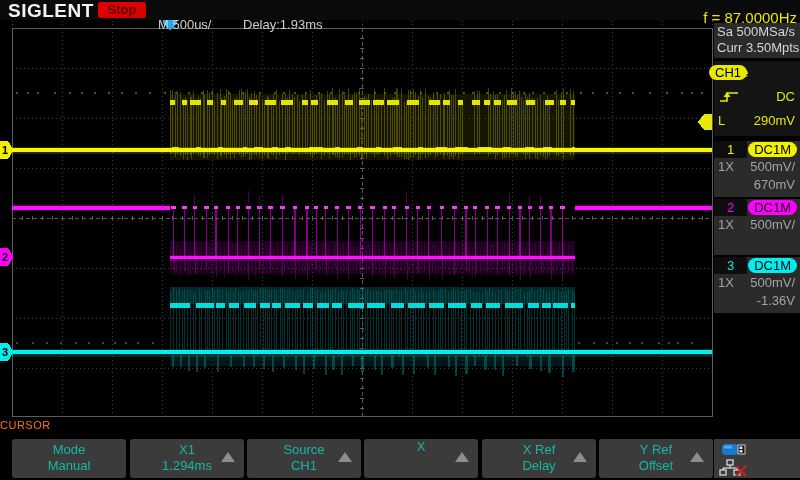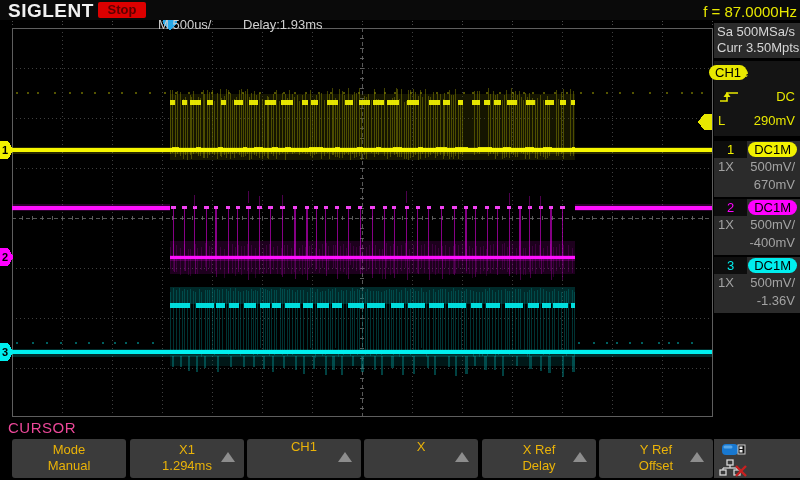--- a/index.html
+++ b/index.html
@@ -6,40 +6,40 @@
   body{width:800px;height:480px;position:relative;overflow:hidden;
        font-family:"Liberation Sans","DejaVu Sans",sans-serif;
        -webkit-font-smoothing:none;}
   .abs{position:absolute;}
   
   .header{left:0;top:0;width:800px;height:20px;background:#0a0a0a;z-index:5;}
   .brand{left:8px;top:0px;color:#f2f2f2;font-size:19px;font-weight:800;letter-spacing:.5px;}
   .stopbadge{left:98px;top:2px;width:48px;height:16px;background:#dc0000;color:#5d0000;
              font-size:13px;font-weight:700;text-align:center;line-height:16px;border-radius:2px;}
   .htext{top:3px;color:#cfcfcf;font-size:13px;margin-top:14px;}
-  .freq{right:3px;top:3px;color:#e8e800;font-size:15px;}
+  .freq{right:3px;top:9px;color:#e8e800;font-size:15px;}
   
   .sbox{left:714px;width:86px;background:#2b2b2b;color:#d6d6d6;font-size:13px;z-index:5;}
   .sline{padding:1px 0 0 3px;height:15px;line-height:15px;white-space:nowrap;}
   .trigbox{left:714px;width:86px;background:#141414;color:#e8e800;font-size:13px;z-index:5;}
   .trow{position:relative;height:24px;line-height:24px;}
   .tl{position:absolute;left:4px;}
   .tr{position:absolute;right:5px;}
   .pill{display:inline-block;padding:0 6px;height:15px;line-height:15px;border-radius:8px;
         color:#000;font-size:13px;position:relative;top:0;}
   .chbox{left:714px;width:86px;height:56px;background:#2b2b2b;z-index:5;}
   .chhead{position:relative;height:17px;}
   .chtab{position:absolute;left:0;top:0;width:33px;height:17px;background:#0d0d0d;
          text-align:center;line-height:17px;font-size:13px;}
   .chpill{position:absolute;right:3px;top:1px;}
   .chrow{position:relative;height:18px;color:#a3a3a3;font-size:13px;line-height:18px;}
   
-  .cursor-title{left:8px;top:419px;color:#ec4899;font-size:15px;letter-spacing:.5px;z-index:5;}
+  .cursor-title{left:0;top:419px;color:#f97316;font-size:11px;letter-spacing:.5px;z-index:5;}
   .menu-btn{top:439px;width:114px;height:39px;background:#3b3b3b;border-radius:3px;z-index:5;
-            color:#eab308;text-align:center;cursor:pointer;}
+            color:#14b8a6;text-align:center;cursor:pointer;}
   .btn-label{margin-top:3px;font-size:13px;height:16px;line-height:16px;}
   .btn-value{font-size:13px;height:16px;line-height:16px;}
   .btn-arrow{position:absolute;right:9px;top:13px;width:0;height:0;
              border-left:7px solid transparent;border-right:7px solid transparent;
              border-bottom:10px solid #8d8d8d;}
   .iconpanel{left:714px;top:439px;width:86px;height:39px;background:#3b3b3b;z-index:5;}
   svg{display:block;}
   #wave{position:absolute;left:0;top:0;z-index:1;}
 </style>
 </head>
@@ -995,23 +995,20 @@
 
 <div class="abs chbox" style="top:199px;">
   <div class="chhead">
     <div class="chtab" style="color:#ff00ff">2</div>
     <span class="pill chpill" style="background:#ff00ff">DC1M</span>
   </div>
   <div class="chrow">
       <span class="tl">1X</span>
     <span class="tr">500mV/</span>
     </div>
-  <div class="chrow">
-      <span class="tr">-400mV</span>
-    </div>
 </div>
 
 <div class="abs chbox" style="top:257px;">
   <div class="chhead">
     <div class="chtab" style="color:#00eeee">3</div>
     <span class="pill chpill" style="background:#00eeee">DC1M</span>
   </div>
   <div class="chrow">
       <span class="tl">1X</span>
     <span class="tr">500mV/</span>
@@ -1026,20 +1023,21 @@
 <div class="abs menu-btn" style="left:12px">
   <div class="btn-label">Mode</div>
   <div class="btn-value">Manual</div>
 </div>
 <div class="abs menu-btn" style="left:130px">
   <div class="btn-label">X1</div>
   <div class="btn-value">1.294ms</div>
   <span class="btn-arrow"></span>
 </div>
 <div class="abs menu-btn" style="left:247px">
+  <div class="btn-label">Source</div>
   <div class="btn-value">CH1</div>
   <span class="btn-arrow"></span>
 </div>
 <div class="abs menu-btn" style="left:364px">
   <div class="btn-value">X</div>
   <span class="btn-arrow"></span>
 </div>
 <div class="abs menu-btn" style="left:482px">
   <div class="btn-label">X Ref</div>
   <div class="btn-value">Delay</div>

